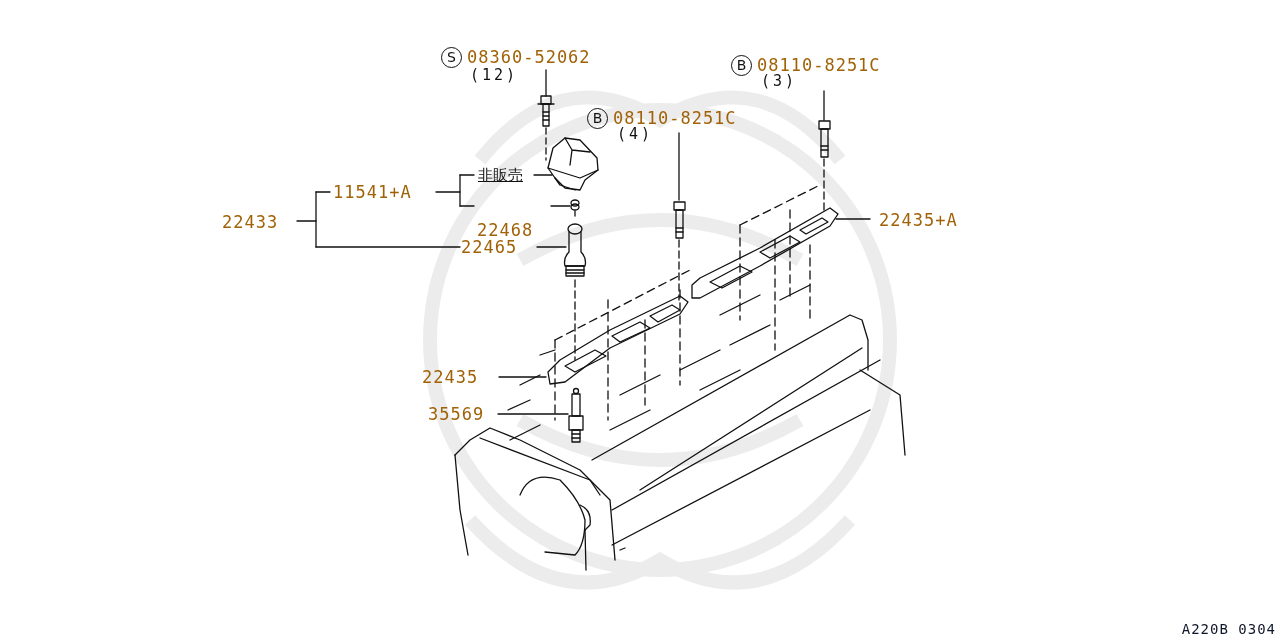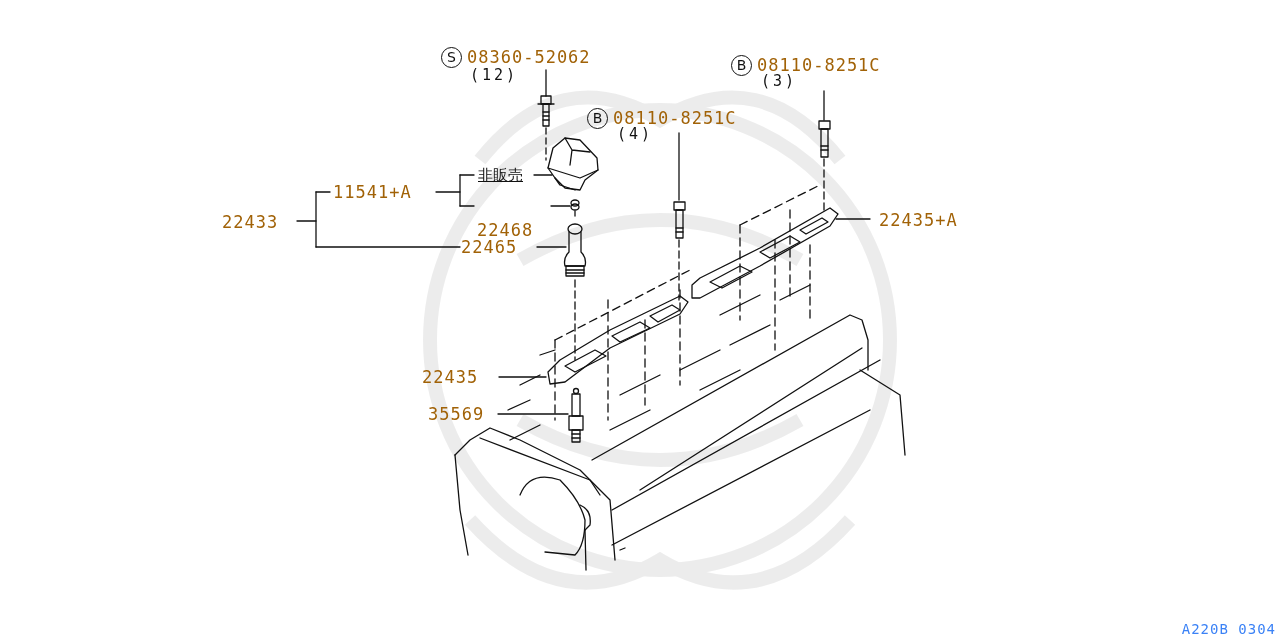--- a/index.html
+++ b/index.html
@@ -7,21 +7,21 @@
          font-family: "DejaVu Sans Mono", monospace; color: #000; }
   #canvas { position: absolute; left: 0; top: 0; width: 1280px; height: 639px; }
   .lbl { position: absolute; font-family: "DejaVu Sans Mono", monospace; font-size: 17px;
          letter-spacing: 1px; line-height: 18px; white-space: nowrap; color: #a16207; }
   .qty { position: absolute; font-family: "DejaVu Sans Mono", monospace; font-size: 15px;
          letter-spacing: 3px; line-height: 16px; white-space: nowrap; color: #111; }
   .circ { position: absolute; width: 19px; height: 19px; border: 1.3px solid #111; border-radius: 50%;
           font-family: "DejaVu Sans", sans-serif; font-size: 14px; line-height: 19px; text-align: center; color: #111; }
   .jp { position: absolute; font-family: "DejaVu Sans", sans-serif; font-size: 15px; line-height: 18px; color: #111; }
   .footer { position: absolute; right: 4px; bottom: 2px; font-family: "DejaVu Sans Mono", monospace;
-            font-size: 14px; letter-spacing: 1px; color: #3b82f6; }
+            font-size: 14px; letter-spacing: 1px; color: #0f172a; }
 </style>
 </head>
 <body>
 
 <svg id="canvas" viewBox="0 0 1280 639" xmlns="http://www.w3.org/2000/svg">
 
   <g opacity="0.07" fill="none" stroke="#000" stroke-width="14">
     <circle cx="660" cy="340" r="230"></circle>
     <path d="M480 160 Q560 60 660 120 Q760 60 840 160"></path>
     <path d="M470 520 Q560 620 660 560 Q760 620 850 520"></path>

